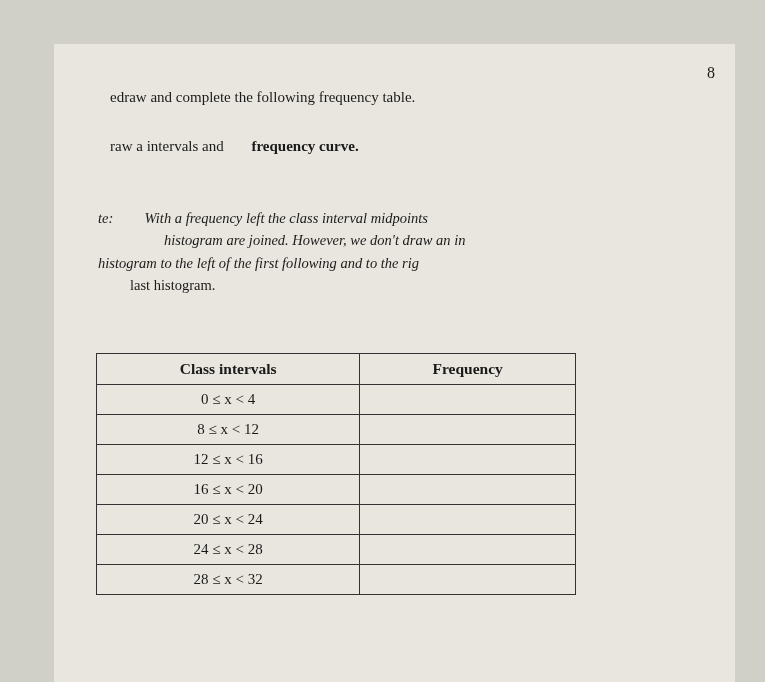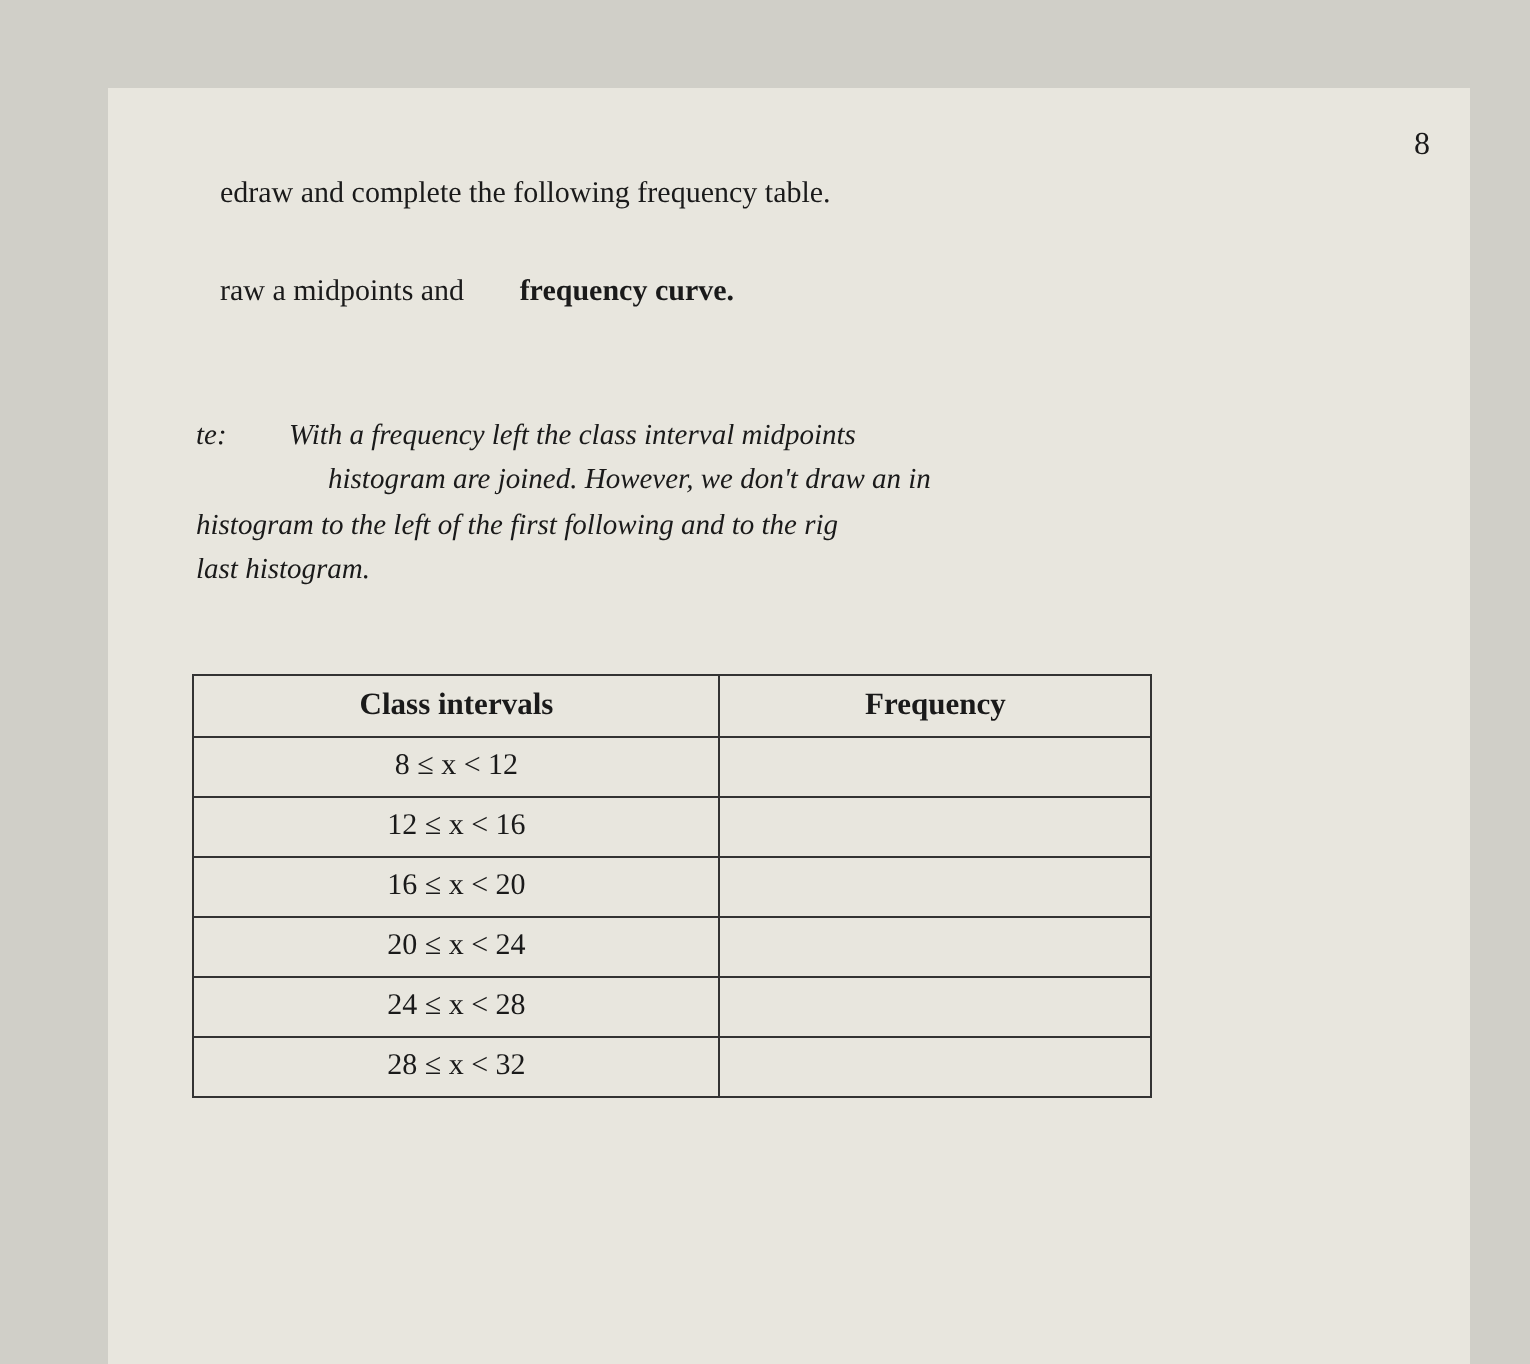--- a/index.html
+++ b/index.html
@@ -39,20 +39,21 @@
 
     .table-container {
       margin-left: 10px;
       margin-top: 8px;
     }
 
     table {
       border-collapse: collapse;
       min-width: 480px;
       background-color: #e8e6de;
+      margin-top: 16px;
     }
 
     table th, table td {
       border: 1.5px solid #333;
       padding: 6px 20px;
       text-align: center;
       font-size: 15px;
     }
 
     table th {
@@ -87,43 +88,47 @@
 <body>
 
 <div class="page-wrapper">
   <div class="page-content">
 
     <div class="instructions">
       <div class="line1">
         <span>edraw and complete the following frequency table.</span>
       </div>
       <div>
-        <span>raw a midpoints and </span><span class="bold-line">frequency curve.</span>
+        <span>raw a intervals and </span><span class="bold-line">frequency curve.</span>
       </div>
     </div>
 
     <div style="font-size:14.5px; line-height:1.55; margin-bottom:16px;">
       <span style="font-style:italic;text-align:center;">te:&nbsp;&nbsp;</span><span style="font-style:italic;">With a frequency left the class interval midpoints</span>
       <br>
       <span style="margin-left:42px;"></span><span style="font-style:italic;">histogram are joined. However, we don't draw an in</span>
       <br>
       <span style="font-style:italic;">histogram to the left of the first following and to the rig</span>
       <br>
-      <span style="font-style:italic;">last histogram.</span>
+      <span style="margin-left:32px;">last histogram.</span>
     </div>
 
     <div class="table-container">
       <table>
         <thead>
           <tr>
             <th>Class intervals</th>
             <th>Frequency</th>
           </tr>
         </thead>
         <tbody id="table-body">
+        <tr>
+              <td class="class-interval">0 ≤ x &lt; 4</td>
+              <td class="frequency"></td>
+            </tr>
             <tr>
               <td class="class-interval">8 ≤ x &lt; 12</td>
               <td class="frequency"></td>
             </tr>
             <tr>
               <td class="class-interval">12 ≤ x &lt; 16</td>
               <td class="frequency"></td>
             </tr>
             <tr>
               <td class="class-interval">16 ≤ x &lt; 20</td>

